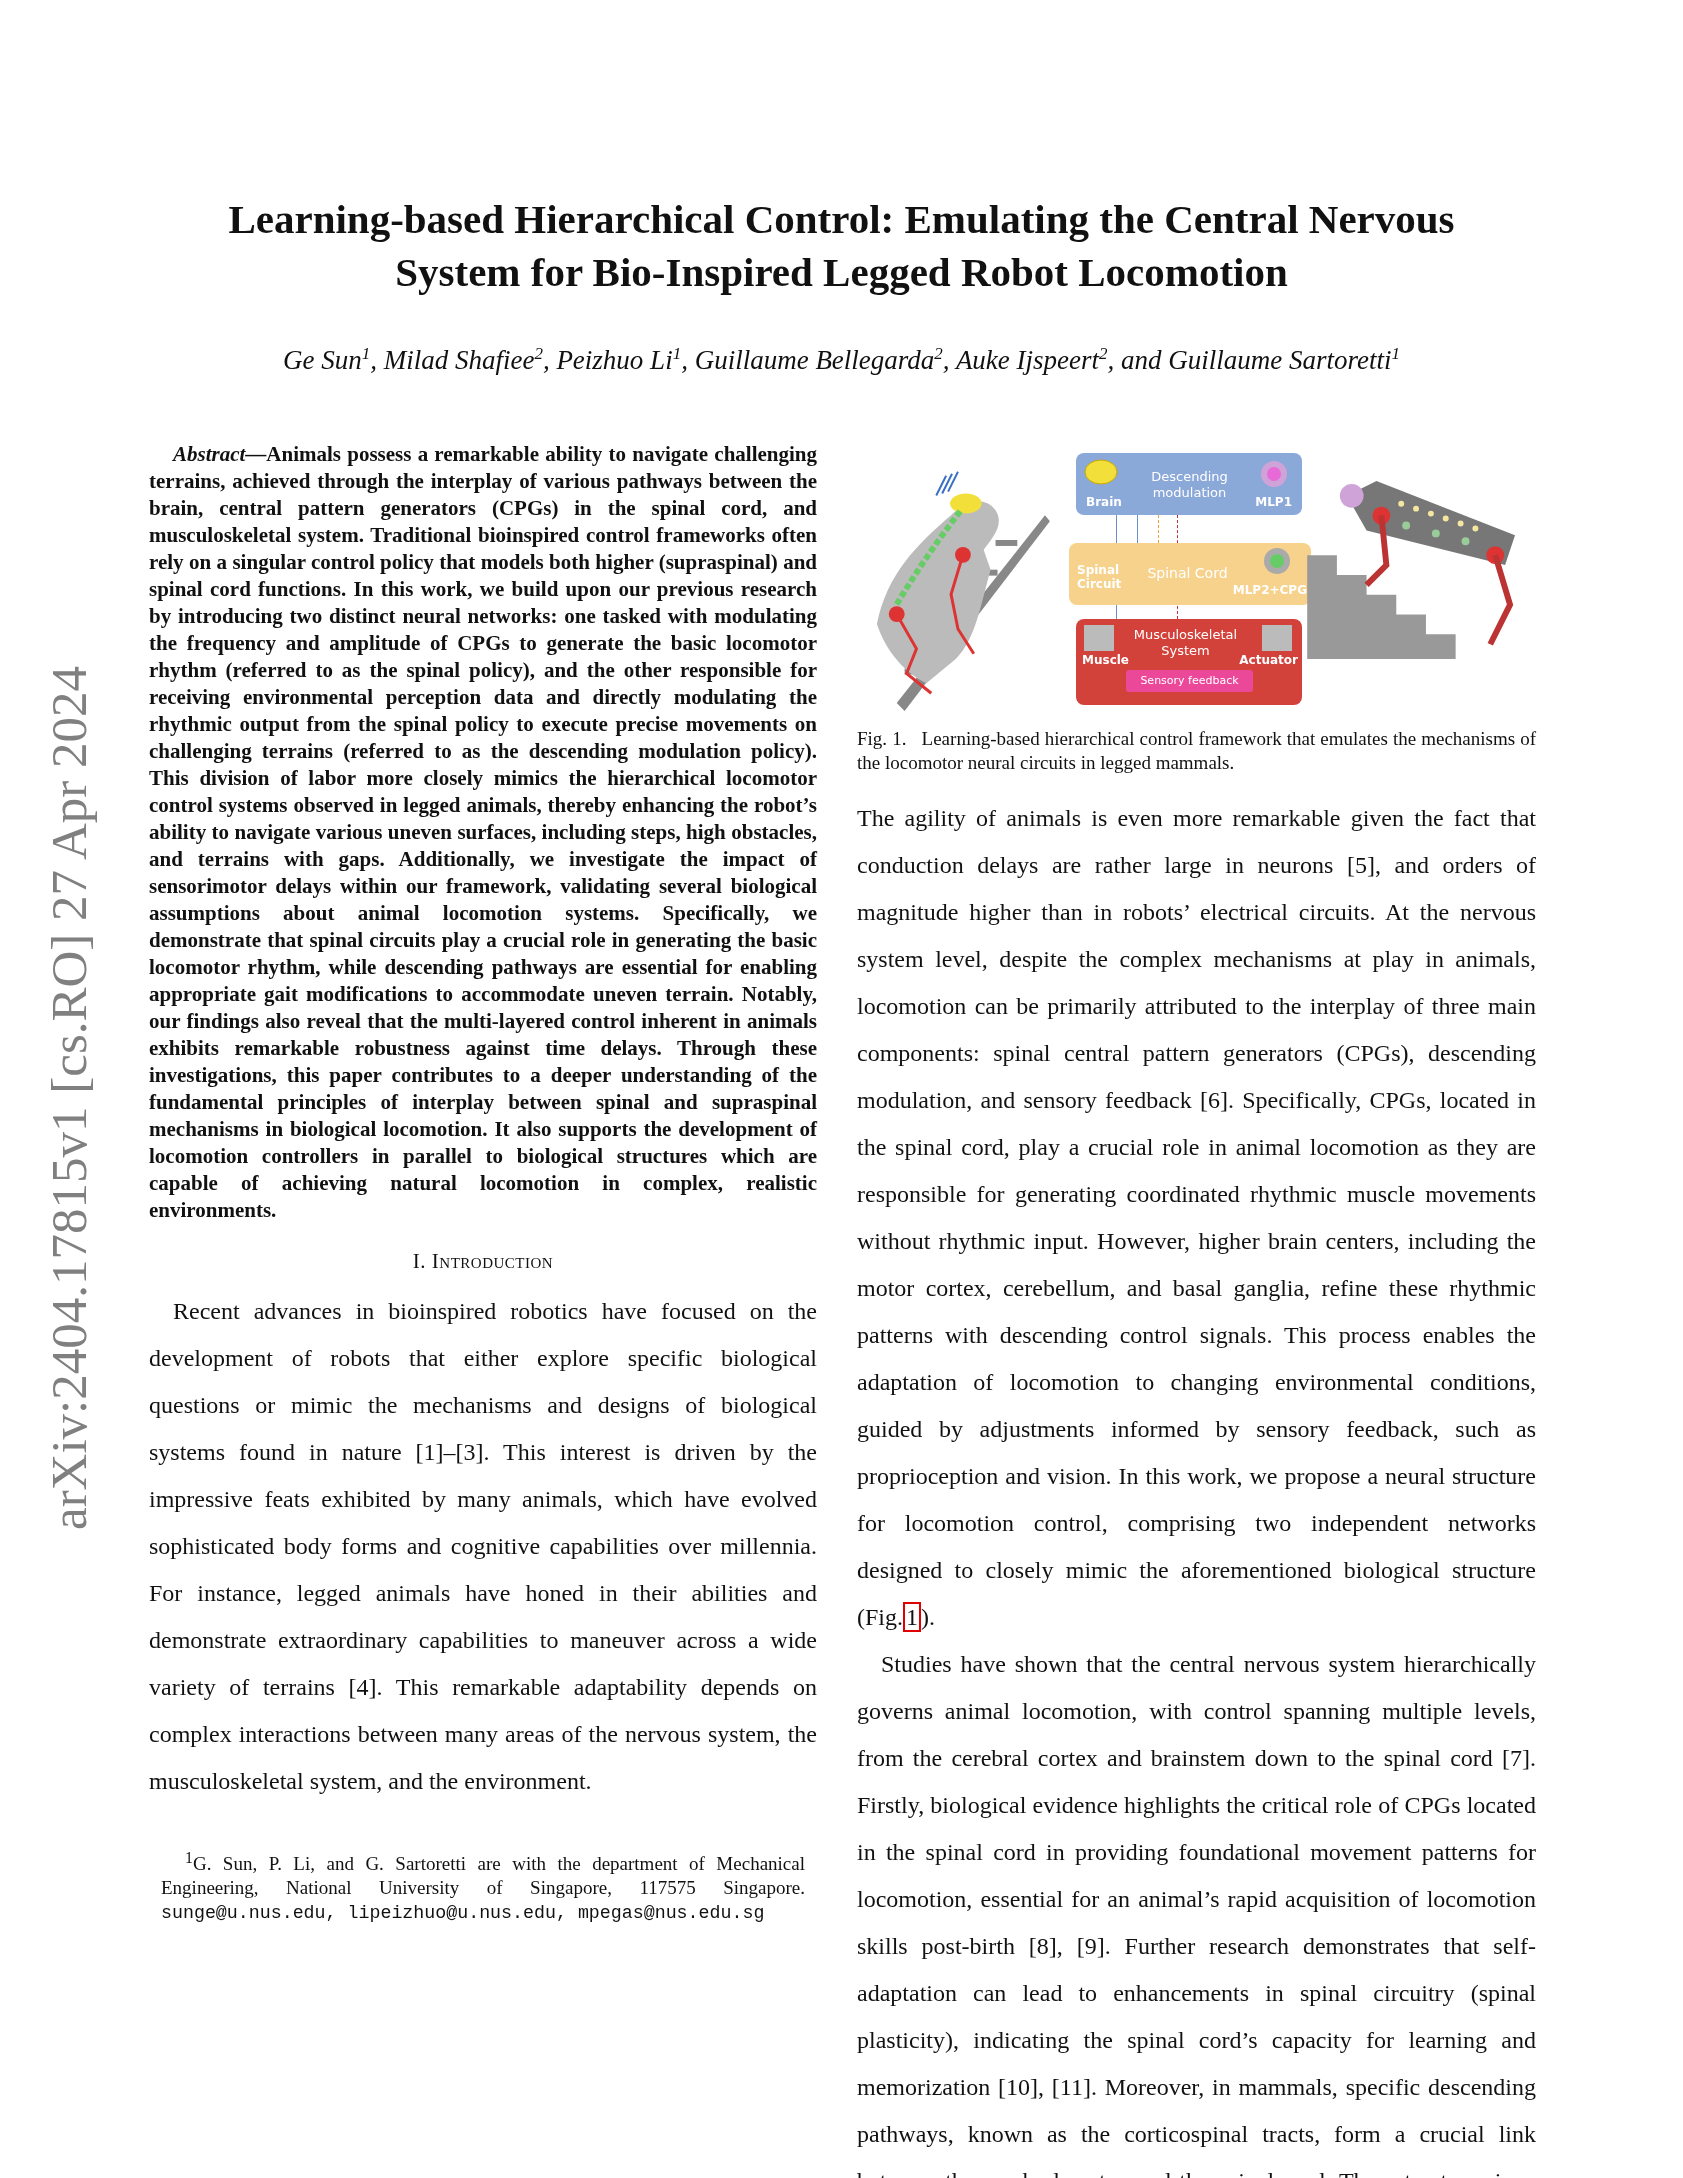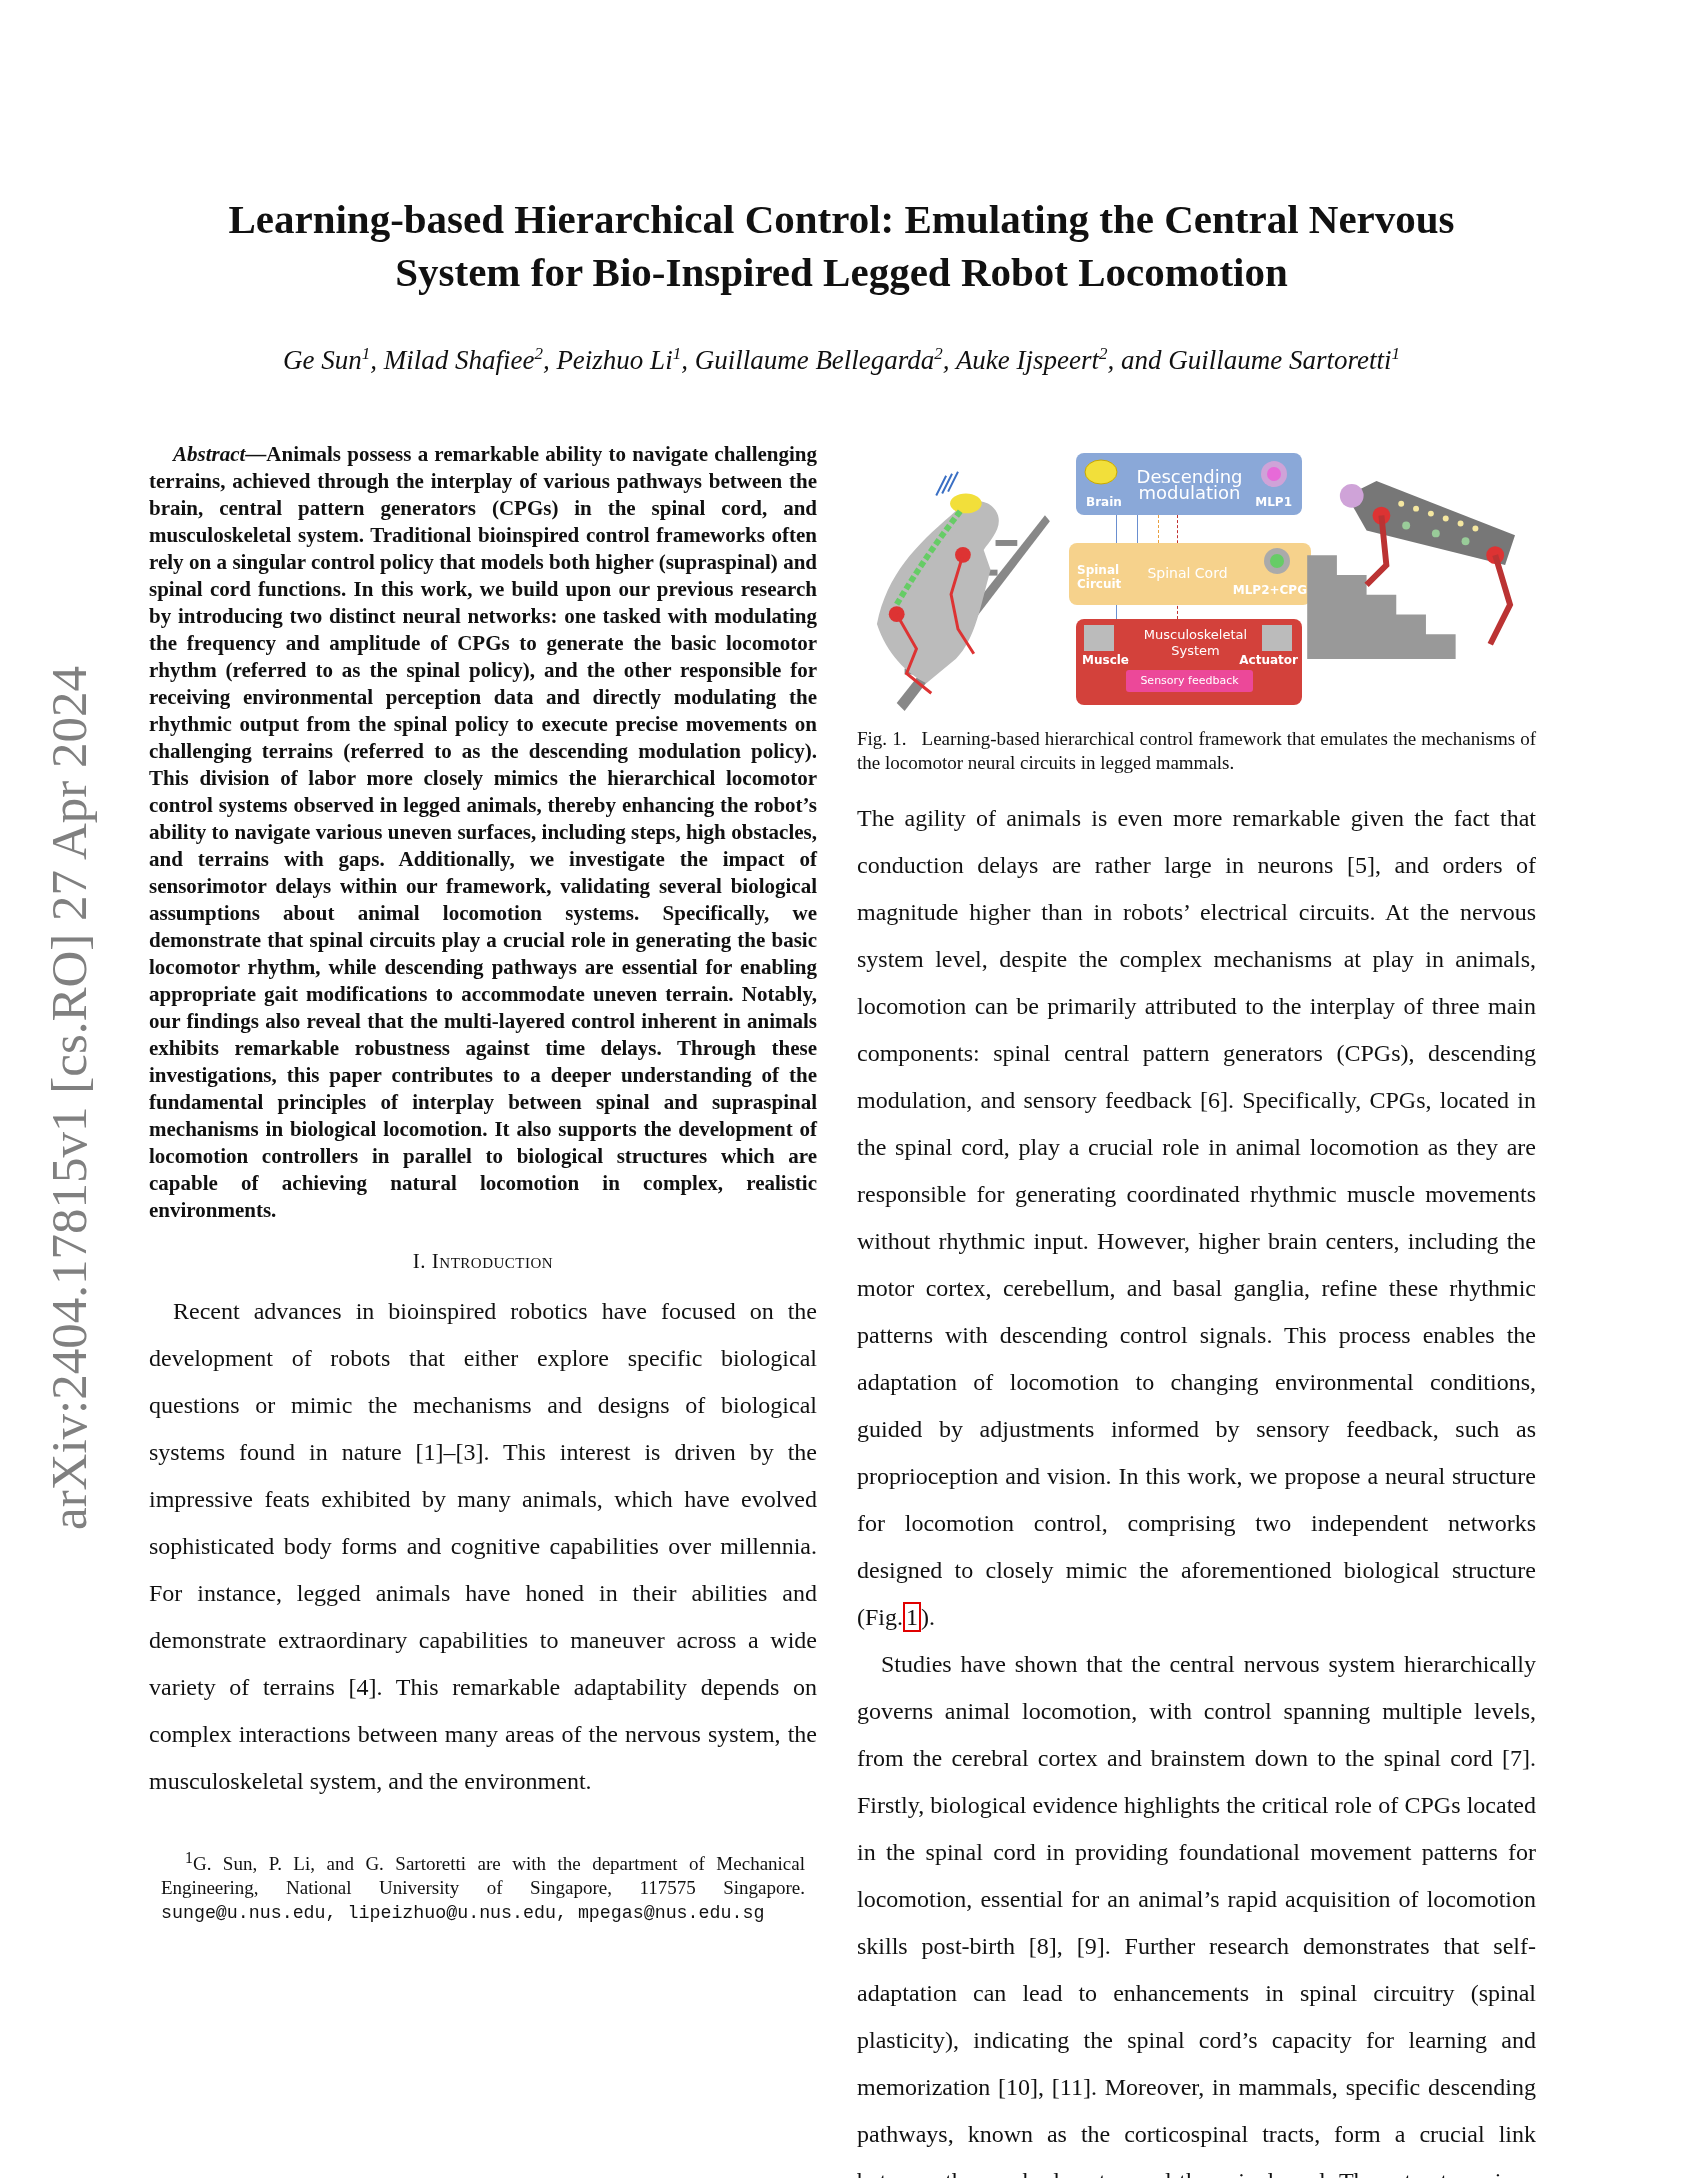--- a/index.html
+++ b/index.html
@@ -79,21 +79,21 @@
     <polyline points="107,100 95,140 102,175 118,200" stroke="#d33" stroke-width="3" fill="none"></polyline>
     <polyline points="40,160 60,195 50,220 75,240" stroke="#d33" stroke-width="3" fill="none"></polyline>
     <path d="M90,20 L80,40 M96,18 L86,38 M102,16 L92,36" stroke="#3a6fc4" stroke-width="2"></path>
   </svg>
 
   <div class="fbox fb-desc">
     <svg width="34" height="26" style="position:absolute;left:8px;top:6px" viewBox="0 0 34 26">
         <ellipse cx="17" cy="13" rx="16" ry="12" fill="#f2df3a" stroke="#c9a800"></ellipse>
       </svg>
     <span class="lbl" style="left:10px;top:42px">Brain</span>
-    <div class="lbl-l" style="left:59px;top:16px;width:109px;font-size:18px">
+    <div class="lbl-l" style="left:59px;top:16px;width:109px;font-size:13px">
         <div>Descending</div>
         <div>modulation</div>
       </div>
     <svg width="28" height="34" style="position:absolute;right:14px;top:4px" viewBox="0 0 28 34">
         <circle cx="14" cy="17" r="13" fill="#cfa3d8"></circle>
         <circle cx="14" cy="17" r="7" fill="#e76ad8"></circle>
       </svg>
     <span class="lbl" style="right:10px;top:42px">MLP1</span>
   </div>
 
@@ -111,21 +111,21 @@
     <svg width="28" height="28" style="position:absolute;right:20px;top:4px" viewBox="0 0 28 28">
         <circle cx="14" cy="14" r="13" fill="#aaa"></circle>
         <circle cx="14" cy="14" r="7" fill="#6c6"></circle>
       </svg>
     <span class="lbl" style="right:4px;top:40px">MLP2+CPG</span>
   </div>
 
   <div class="fbox fb-musc">
     <div style="position:absolute;left:8px;top:6px;width:30px;height:26px;background:#bbb"></div>
     <span class="lbl" style="left:6px;top:34px">Muscle</span>
-    <div class="lbl-l" style="left:60px;top:8px;width:119px;font-size:13px">
+    <div class="lbl-l" style="left:50px;top:8px;width:119px;font-size:13px">
         <div>Musculoskeletal</div>
         <div>System</div>
       </div>
     <div style="position:absolute;right:10px;top:6px;width:30px;height:26px;background:#bbb"></div>
     <span class="lbl" style="right:4px;top:34px">Actuator</span>
     <div class="sensory">Sensory feedback</div>
   </div>
 
   <svg width="228" height="188" style="position:absolute;left:450px;top:40px" viewBox="0 0 230 190">
     <polygon points="0,80 30,80 30,100 60,100 60,120 90,120 90,140 120,140 120,160 150,160 150,185 0,185" fill="#999"></polygon>

